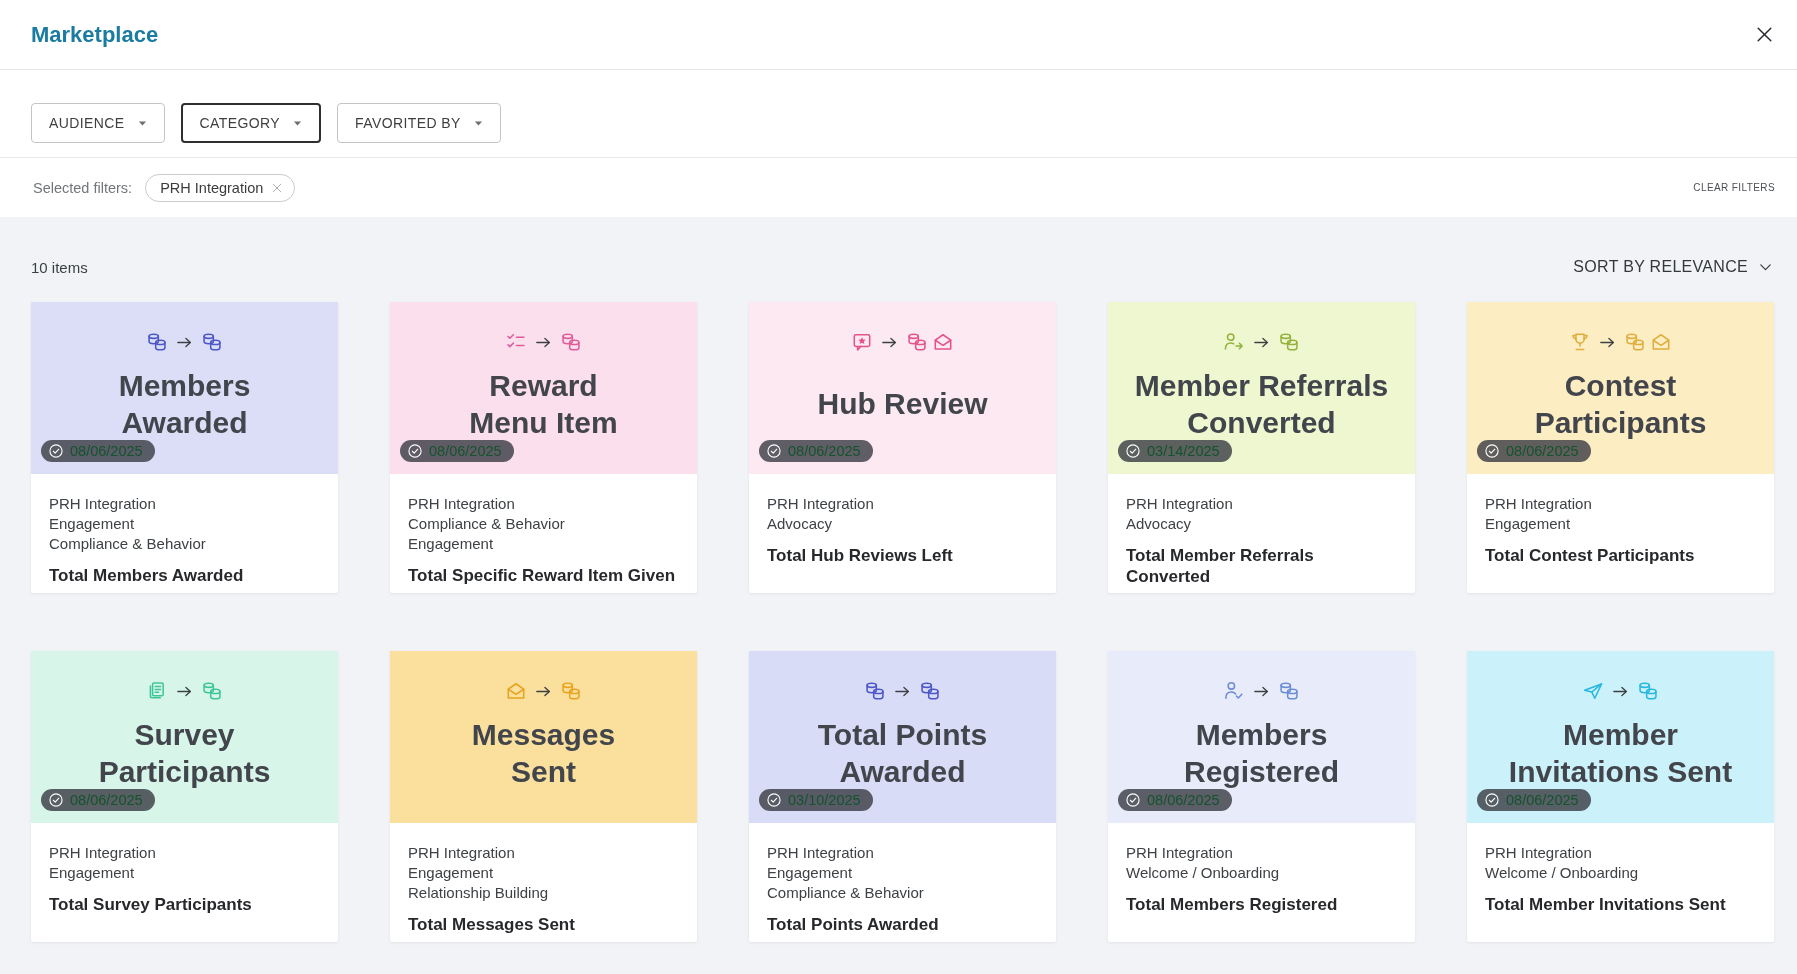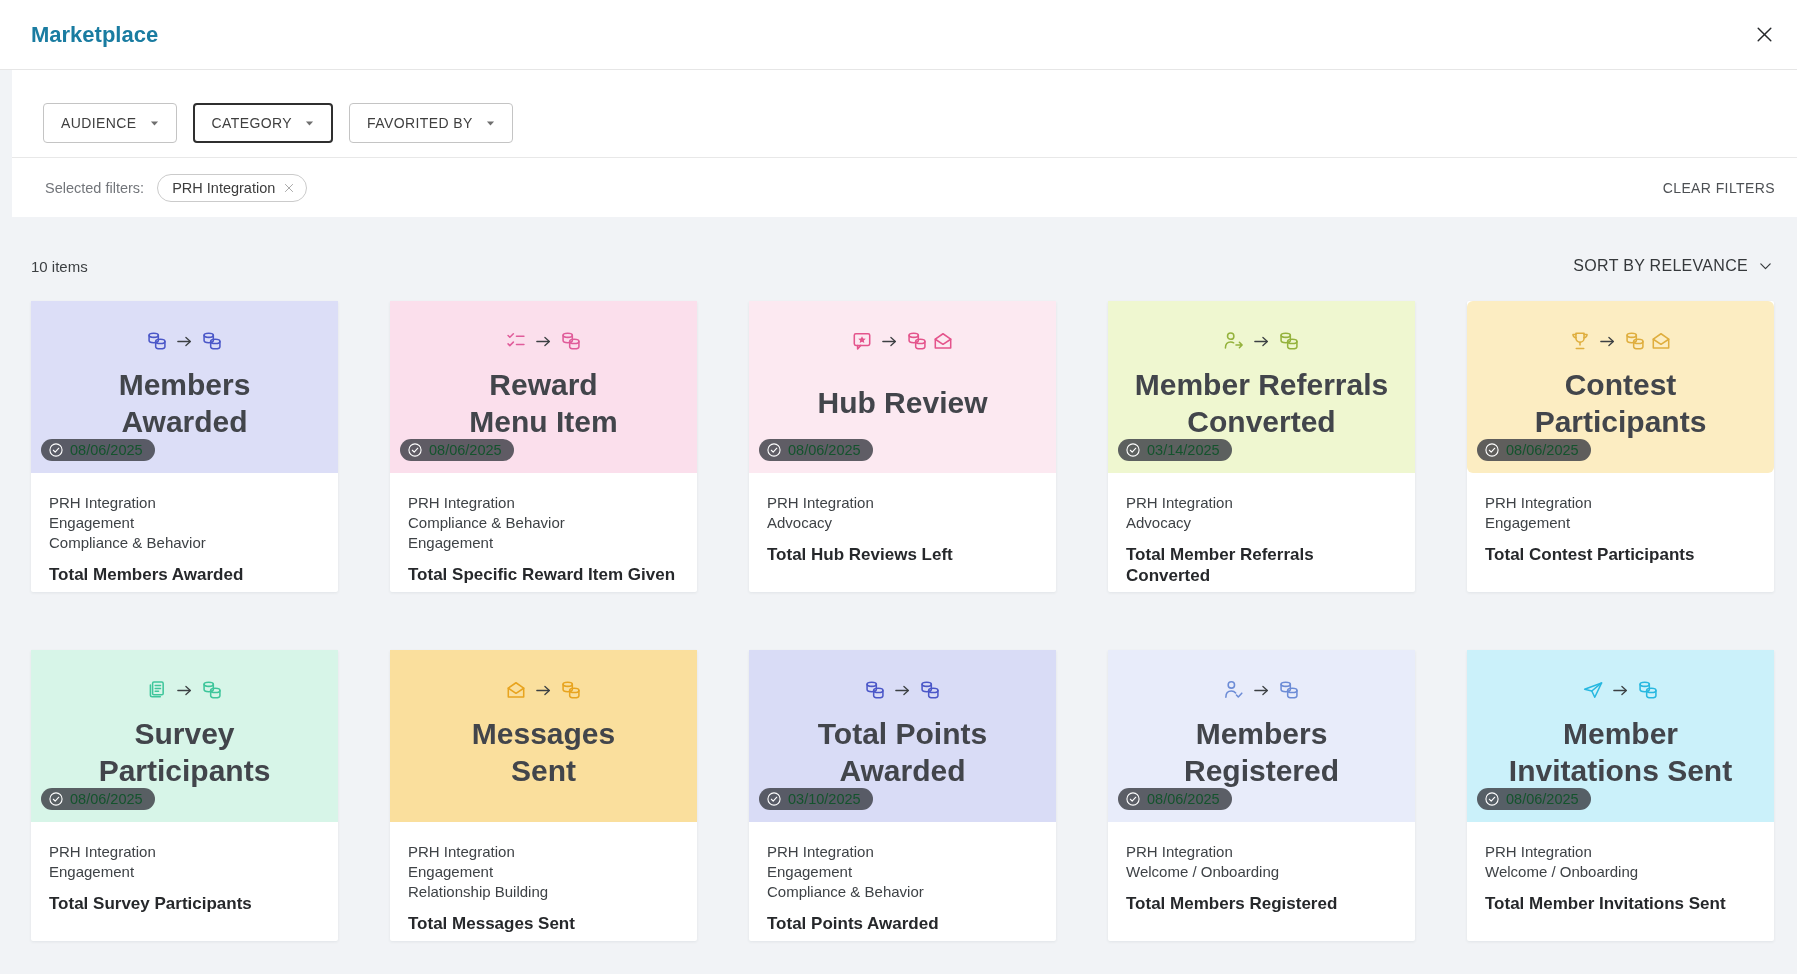--- a/index.html
+++ b/index.html
@@ -7,37 +7,37 @@
   body { font-family:"Liberation Sans", sans-serif; background:#f1f3f6; color:#3c3f42; }
 
   
   .topbar { height:70px; background:#fff; border-bottom:1px solid #e6e6e6;
             display:flex; align-items:center; justify-content:space-between; padding:0 20px 0 31px; }
   .app-title { font-size:22px; font-weight:700; color:#1a7ca1; }
   .close-btn { width:26px; height:26px; color:#26282b; cursor:pointer; display:flex; align-items:center; justify-content:center; }
   .close-btn svg { width:21px; height:21px; }
 
   
-  .filter-section { background:#fff;margin-left:12px; }
+  .filter-section { background:#fff; }
   .filter-row { padding:33px 31px 14px; display:flex; gap:16px; }
   .filter-btn { height:40px; padding:0 14px 0 17px; background:#fff; border:1px solid #c4c4c4; border-radius:4px;
                 display:flex; align-items:center; gap:10px; font-size:14px; letter-spacing:.4px; color:#3f3f3f;
                 font-family:inherit; cursor:pointer; }
   .filter-btn.active { border:2px solid #2f2f2f; }
   .filter-btn .caret { width:15px; height:15px; color:#6f6f6f; }
 
   .selected-row { border-top:1px solid #e8e8e8; height:60px; display:flex; align-items:center; padding:0 22px 0 33px; }
   .selected-label { font-size:14.5px; color:#72757a; margin-right:13px; }
   .chip { display:flex; align-items:center; gap:8px; border:1px solid #cbcbcb; border-radius:16px;
           padding:5px 11px 5px 14px; font-size:14.5px; color:#3c3c3c; background:#fff; cursor:pointer; }
   .chip .chip-x { width:12px; height:12px; color:#9a9a9a; }
-  .clear-filters { margin-left:auto; font-size:14px; letter-spacing:.4px; color:#4d5054; cursor:pointer; }
+  .clear-filters { margin-left:auto; font-size:10px; letter-spacing:.4px; color:#4d5054; cursor:pointer; }
 
   
-  .results { padding:40px 23px 0 31px; }
+  .results { padding:21px 23px 0 31px;margin-top:20px; }
   .results-head { display:flex; align-items:center; justify-content:space-between; margin-bottom:26px; }
   .count { font-size:15px; color:#3c3f42; }
   .sort { display:flex; align-items:center; gap:9px; font-size:16px; letter-spacing:.3px; color:#35383b; cursor:pointer; }
   .sort .chev { width:17px; height:17px; }
 
   .grid { display:grid; grid-template-columns:repeat(5,1fr); column-gap:52px; row-gap:58px; }
 
   .card { height:291px; background:#fff; border-radius:2px; box-shadow:0 1px 3px rgba(40,45,60,.08);
           display:flex; flex-direction:column; cursor:pointer; }
   .card-header { height:172px; position:relative; display:flex; flex-direction:column; align-items:center; }
@@ -304,21 +304,21 @@
       </div>
       <div class="card-body">
         <div class="tag">PRH Integration</div>
         <div class="tag">Advocacy</div>
 
         <div class="metric">Total Member Referrals Converted</div>
       </div>
     </article>
 
     <article class="card">
-      <div class="card-header" style="background: rgb(252, 237, 194); color: rgb(223, 174, 62); border-radius: 6px;">
+      <div class="card-header" style="background: rgb(252, 237, 194); color: rgb(223, 174, 62);">
         <div class="icon-row">
           <svg class="sym ic">
               <use href="#i-trophy"></use>
             </svg>
           <svg class="sym ic arrow">
               <use href="#i-arrow"></use>
             </svg>
           <span class="pair">
             <svg class="sym ic">
                 <use href="#i-coins"></use>

